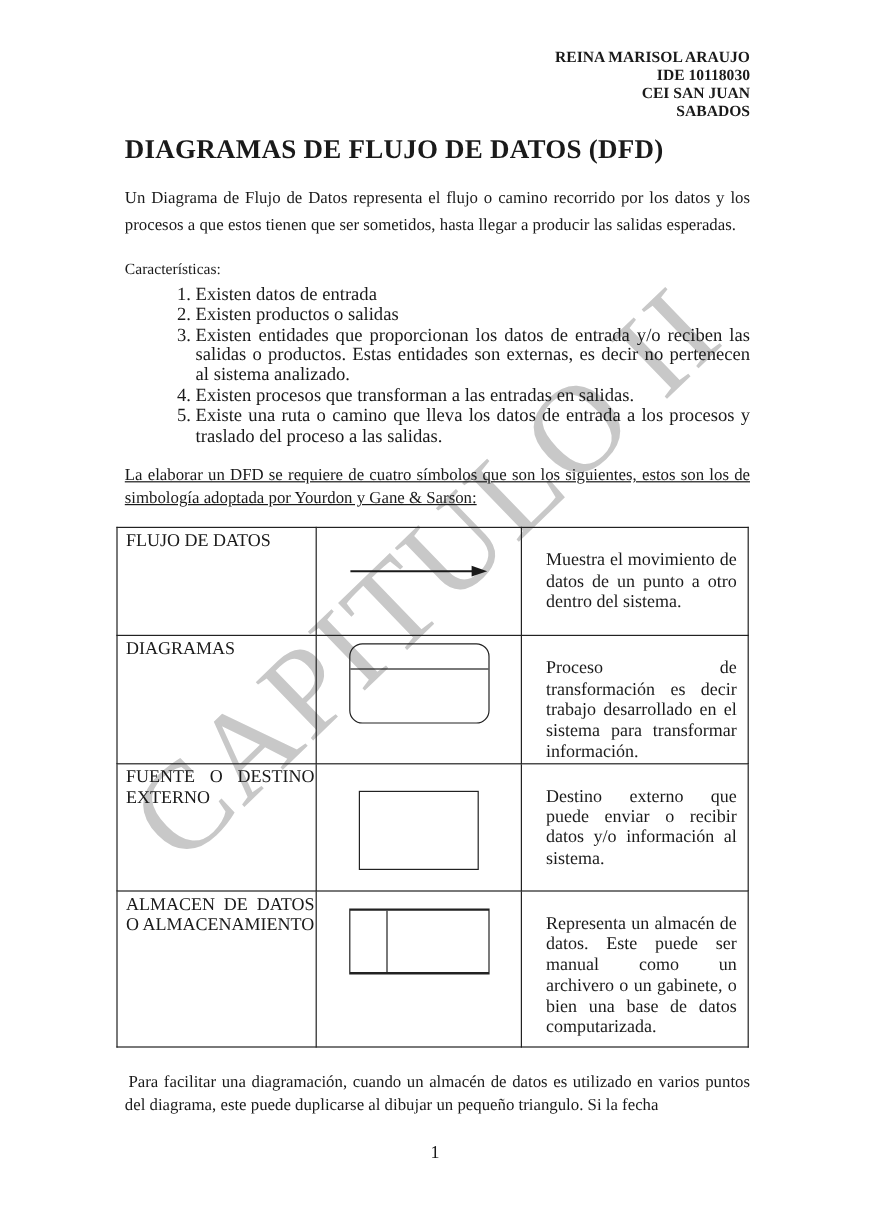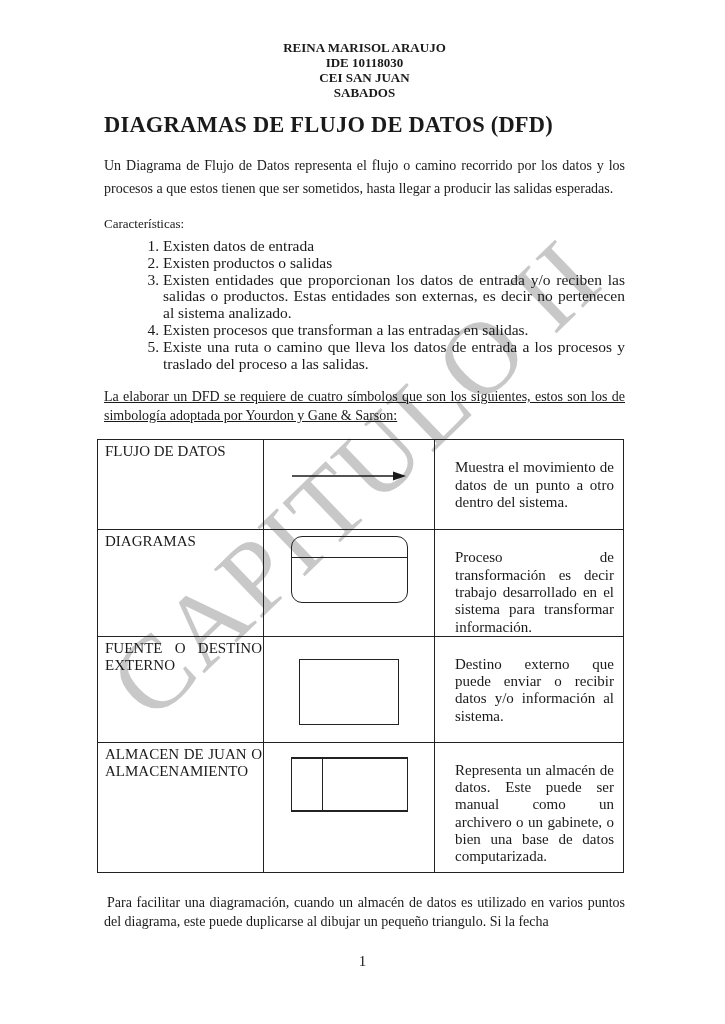--- a/index.html
+++ b/index.html
@@ -8,21 +8,21 @@
     background:#ffffff;color:#1a1a1a;
     font-family:"Liberation Serif","DejaVu Serif",serif;
   }
   .watermark{
     position:absolute;left:3px;top:423px;width:704px;height:112px;
     line-height:112px;text-align:center;white-space:nowrap;
     font-size:104px;color:#c8c8c8;letter-spacing:2px;
     transform:rotate(-44deg);z-index:0;user-select:none;
   }
   .content{position:relative;z-index:1;padding:40px 100px 0 104px;}
-  .doc-header{text-align:center;font-weight:bold;font-size:13px;line-height:15px;}
+  .doc-header{text-align:right;font-weight:bold;font-size:13px;line-height:15px;}
   .doc-header div{white-space:nowrap;}
   .doc-title{font-size:22.5px;font-weight:bold;line-height:26px;margin-top:12px;letter-spacing:0.2px;white-space:nowrap;}
   .para{font-size:14px;text-align:justify;}
   .intro{line-height:22.5px;margin-top:17px;}
   .char-label{font-size:13px;line-height:20px;margin-top:9px;}
   ol.char-list{margin:4px 0 0 0;padding:0 0 0 59px;font-size:15.5px;line-height:16.8px;text-align:justify;}
   ol.char-list li{padding:0;margin:0;}
   .symbols-intro{line-height:19px;margin-top:15px;text-decoration:underline;}
   table.symbol-table{border-collapse:collapse;table-layout:fixed;width:526px;margin:9px 0 0 -7px;}
   table.symbol-table td{border:1px solid #222;vertical-align:top;overflow:hidden;}
@@ -100,21 +100,21 @@
           <td class="desc-cell">Proceso de transformación es decir trabajo desarrollado en el sistema para transformar información.</td>
         </tr>
         <tr style="height:106px;">
           <td class="label-cell">FUENTE O DESTINO EXTERNO</td>
           <td class="symbol-cell">
             <div class="sym-entity"></div>
           </td>
           <td class="desc-cell">Destino externo que puede enviar o recibir datos y/o información al sistema.</td>
         </tr>
         <tr style="height:130px;">
-          <td class="label-cell">ALMACEN DE JUAN O ALMACENAMIENTO</td>
+          <td class="label-cell">ALMACEN DE DATOS O ALMACENAMIENTO</td>
           <td class="symbol-cell">
             <div class="sym-store">
               <div class="sym-store-line"></div>
             </div>
           </td>
           <td class="desc-cell">Representa un almacén de datos.  Este puede ser manual como un archivero o un gabinete, o bien una base de datos computarizada.</td>
         </tr>
       </tbody>
     </table>
 

